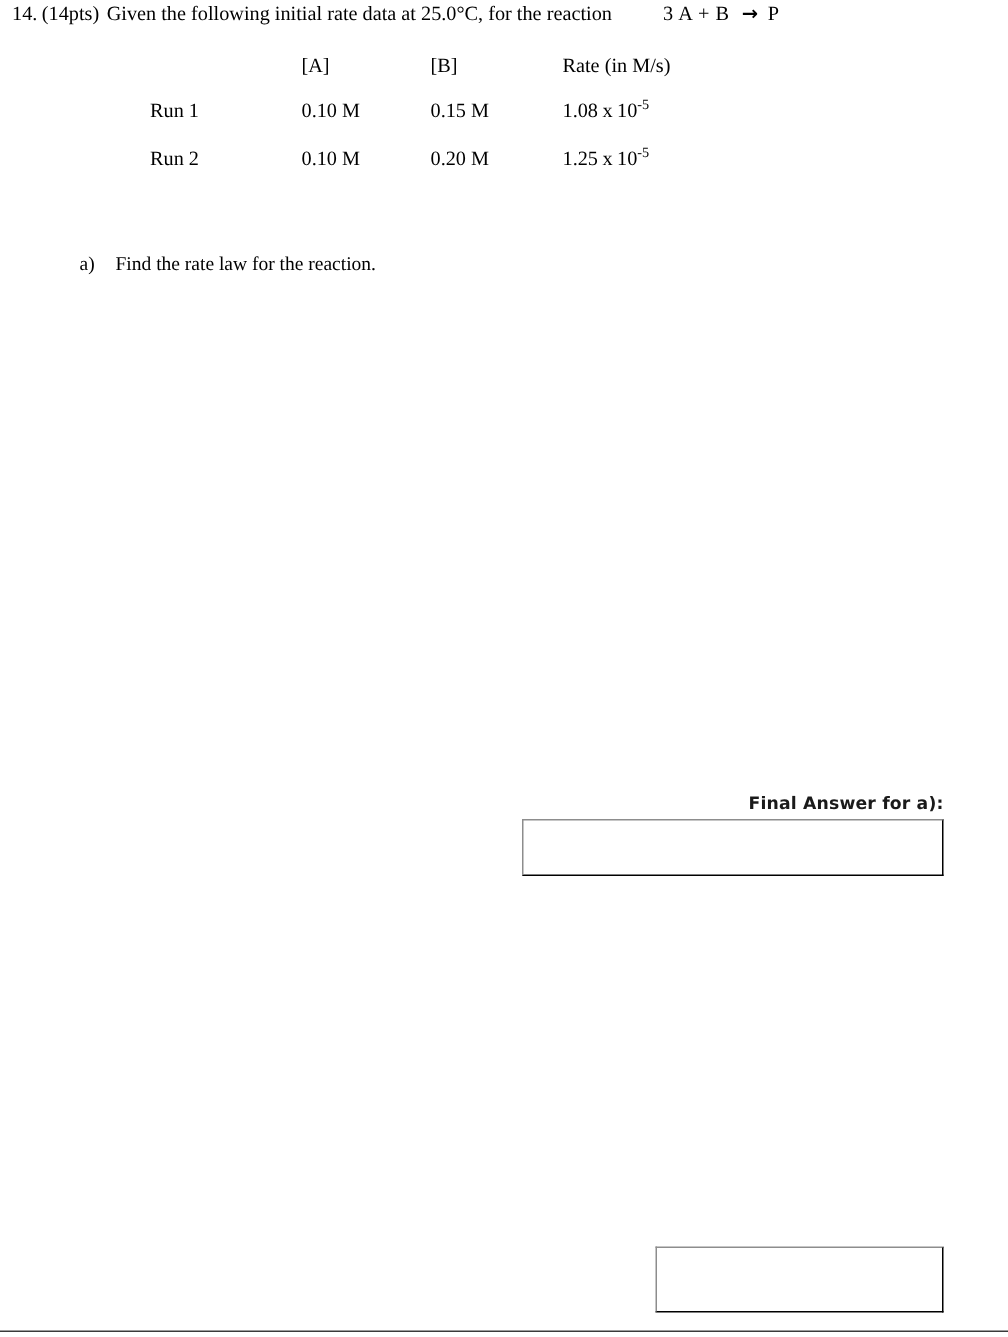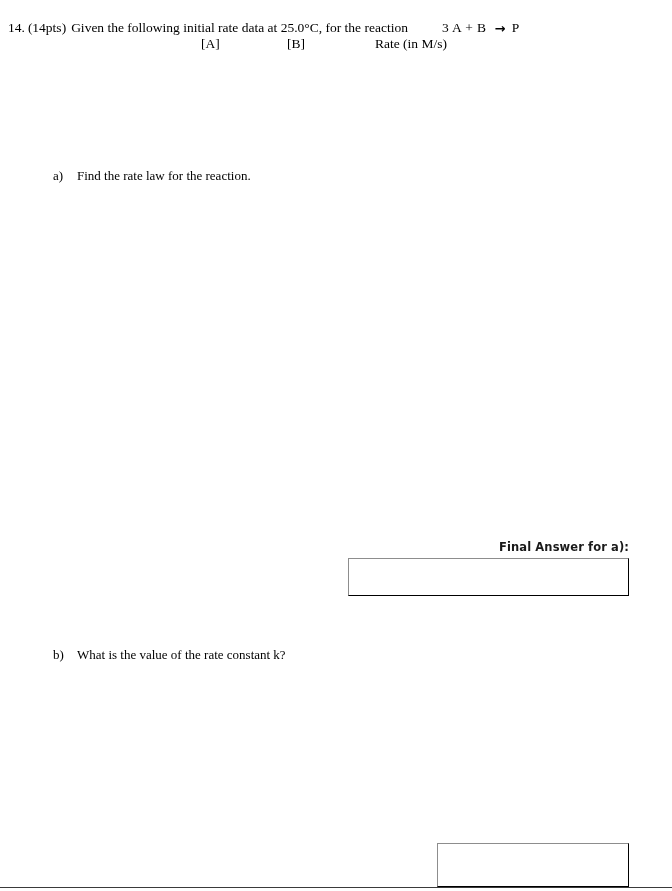--- a/index.html
+++ b/index.html
@@ -20,21 +20,21 @@
   .page {
     position: relative;
     width: 672px;
     height: 891px;
   }
 
   
   .q-header {
     position: absolute;
     left: 8px;
-    top: 19px;
+    top: 0;
     font-size: 13.5px;
     line-height: 18px;
     white-space: nowrap;
   }
   .q-num { margin-right: 3px; }
   .q-pts { margin-right: 5px; }
   .q-stem { }
   .q-equation {
     margin-left: 34px;
     letter-spacing: 0.4px;
@@ -91,21 +91,20 @@
   .subq .label {
     display: inline-block;
     width: 24px;
   }
   #subq-a { left: 53px; top: 168px; }
   #subq-b { left: 53px; top: 647px; }
 
   
   .answer-block {
     position: absolute;
-    margin-top: 12px;
   }
   .answer-label {
     font-family: "DejaVu Sans", sans-serif;
     font-size: 11.5px;
     font-weight: 700;
     color: #1a1a1a;
     text-align: right;
     letter-spacing: 0.1px;
     white-space: nowrap;
     margin-bottom: 4px;
@@ -159,35 +158,44 @@
   <table class="data-table">
     <thead>
       <tr>
         <th class="col-run"></th>
         <th class="col-a">[A]</th>
         <th class="col-b">[B]</th>
         <th class="col-rate">Rate (in M/s)</th>
       </tr>
     </thead>
     <tbody>
+      <tr>
+        <td class="col-run">Run 1</td>
+        <td class="col-a">0.10 M</td>
+        <td class="col-b">0.15 M</td>
+        <td class="col-rate"><span>1.08</span><span class="times">x</span><span>10</span><span class="sup">-5</span></td>
+      </tr>
+      <tr>
+        <td class="col-run">Run 2</td>
+        <td class="col-a">0.10 M</td>
+        <td class="col-b">0.20 M</td>
+        <td class="col-rate"><span>1.25</span><span class="times">x</span><span>10</span><span class="sup">-5</span></td>
+      </tr>
     </tbody>
   </table>
 
   <div class="subq" id="subq-a">
     <span class="label">a)</span><span>Find the rate law for the reaction.</span>
   </div>
 
   <div class="answer-block" id="answer-block-a">
     <div class="answer-label">Final Answer for a):</div>
     <div class="answer-box"></div>
   </div>
 
-  <div class="subq" id="subq-b">
-    <span class="label">b)</span><span>What is the value of the rate constant k?</span>
-  </div>
 
   <div class="answer-block" id="answer-block-b">
     <div class="answer-box"></div>
   </div>
 
   <div class="page-rule"></div>
 
 </div>
 
 </body></html>

